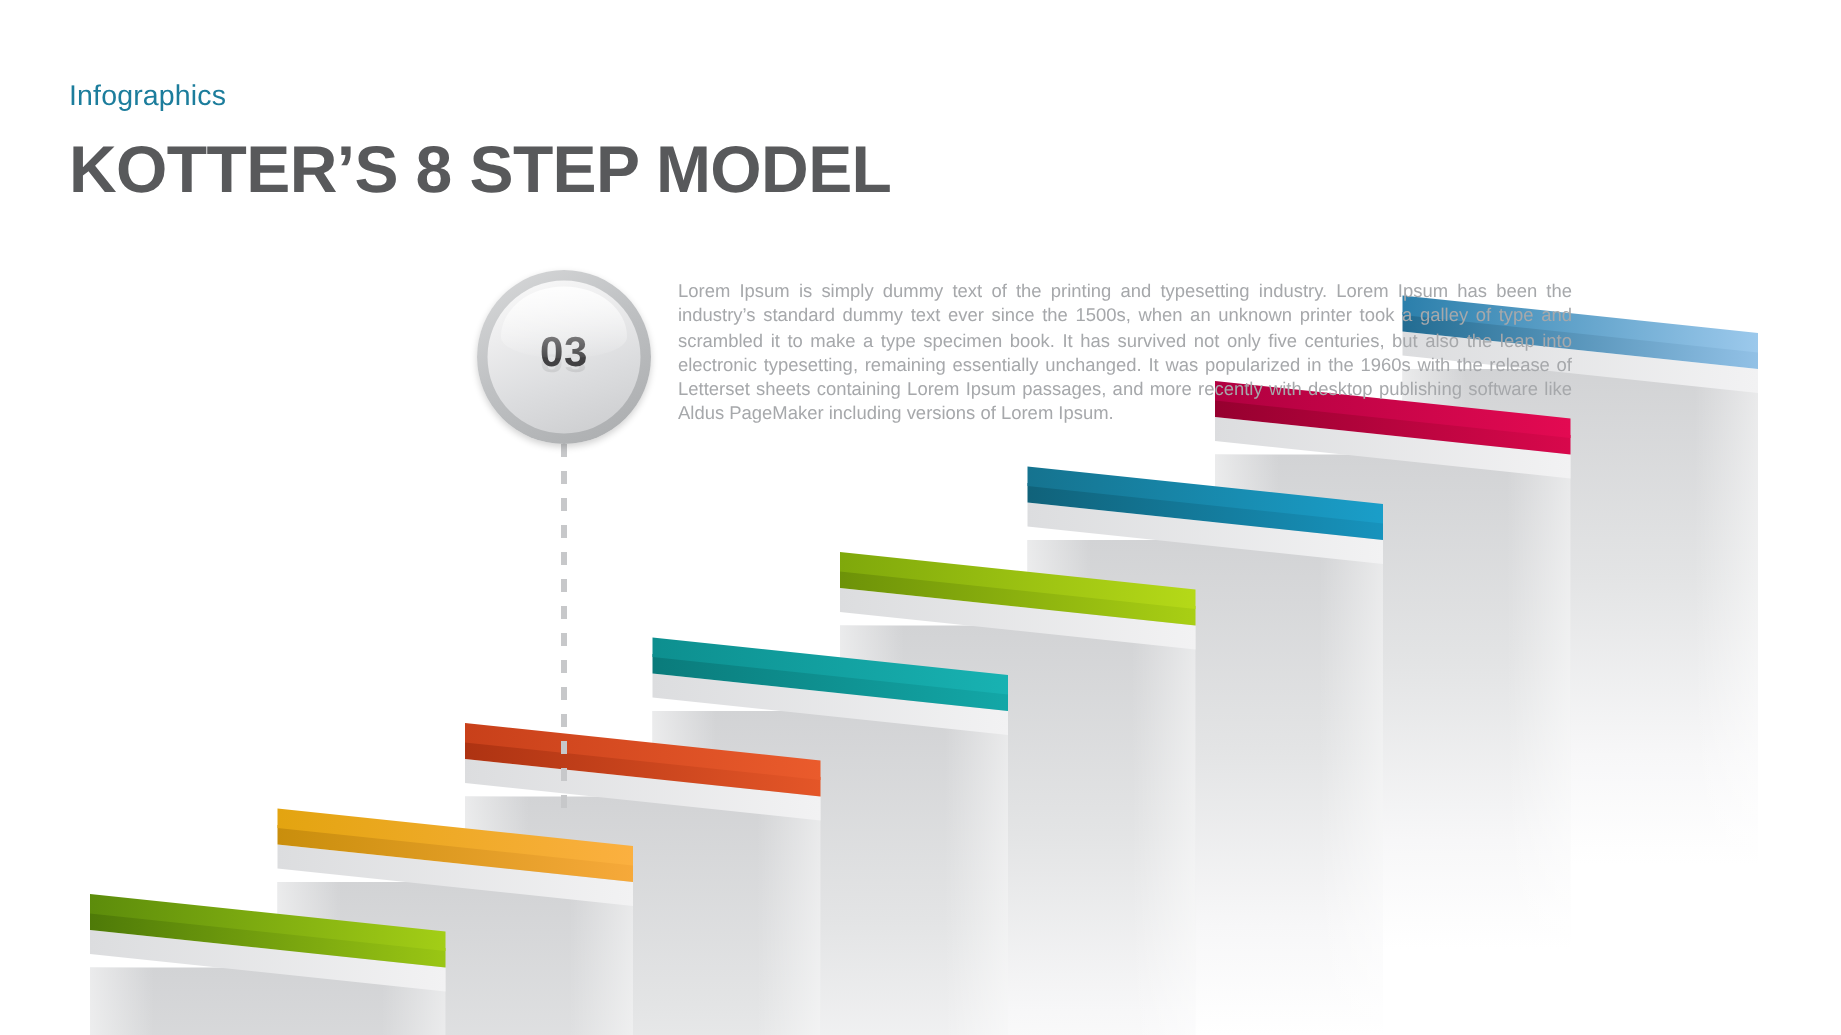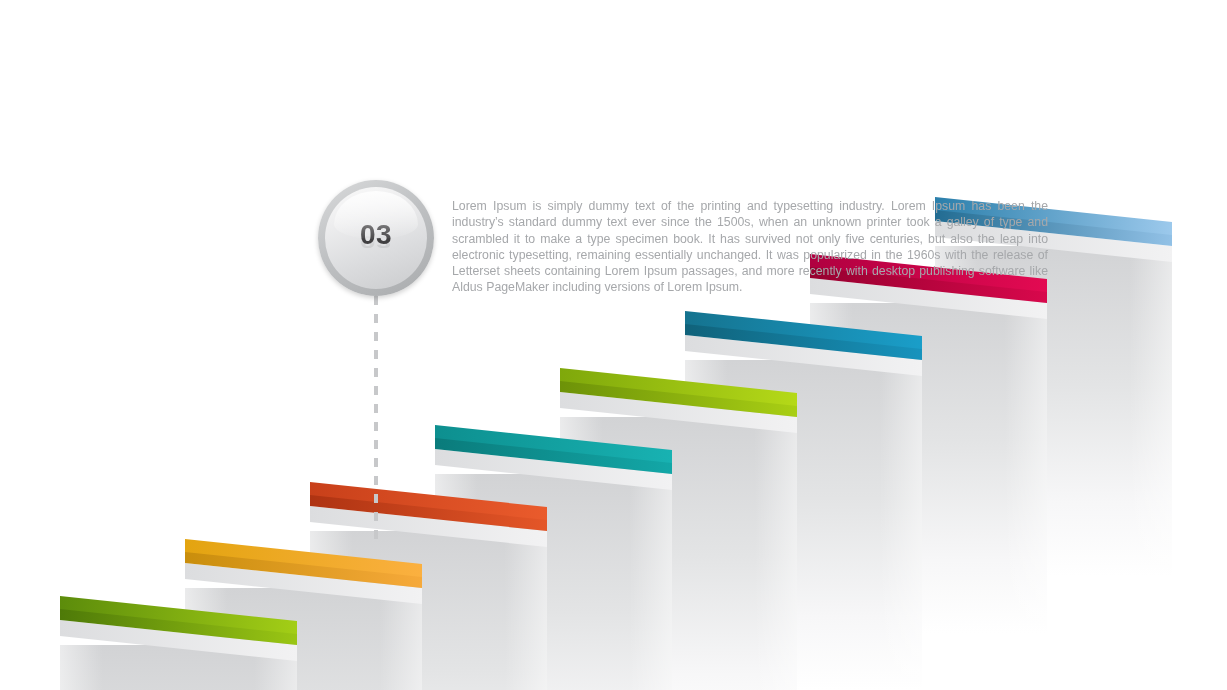--- a/index.html
+++ b/index.html
@@ -42,21 +42,21 @@
     letter-spacing: -0.4px;
     line-height: 1.15;
     margin: 12px 0 0 0;
     white-space: nowrap;
   }
 
   
   #description {
     position: absolute;
     left: 452px;
-    top: 198px;
+    top: 186px;
     width: 596px;
     font-size: 12.3px;
     line-height: 16.3px;
     color: #a6a8ab;
     text-align: justify;
     margin: 0;
   }
 
   
   #badge-wrap {
@@ -435,20 +435,24 @@
           </defs>
           <rect x="0" y="38" width="237" height="330" fill="url(#colvg1)"></rect>
           <rect x="0" y="38" width="237" height="330" fill="url(#colhg1)"></rect>
           <path d="M0 13 L237 38 L237 54 L0 29 Z" fill="url(#shelfg1)"></path>
           <path d="M0 0 L237 25 L237 38 L0 13 Z" fill="url(#edgeg1)"></path>
           <path d="M0 0 L237 25 L237 38 L0 13 Z" fill="url(#topg1)" transform="translate(0,-11)"></path>
         </svg>
       </div>
     </div>
 
+  <div id="header">
+    <p id="eyebrow">Infographics</p>
+    <h1 id="main-title">KOTTER’S 8 STEP MODEL</h1>
+  </div>
 
   <p id="description">Lorem Ipsum is simply dummy text of the printing and typesetting industry. Lorem Ipsum has been the industry’s standard dummy text ever since the 1500s, when an unknown printer took a galley of type and scrambled it to make a type specimen book. It has survived not only five centuries, but also the leap into electronic typesetting, remaining essentially unchanged. It was popularized in the 1960s with the release of Letterset sheets containing Lorem Ipsum passages, and more recently with desktop publishing software like Aldus PageMaker including versions of Lorem Ipsum.</p>
 
   <div id="connector"></div>
 
   <div id="badge-wrap">
     <div id="badge-ring"></div>
     <div id="badge-face"></div>
     <div id="badge-number-reflection">03</div>
     <div id="badge-number">03</div>

